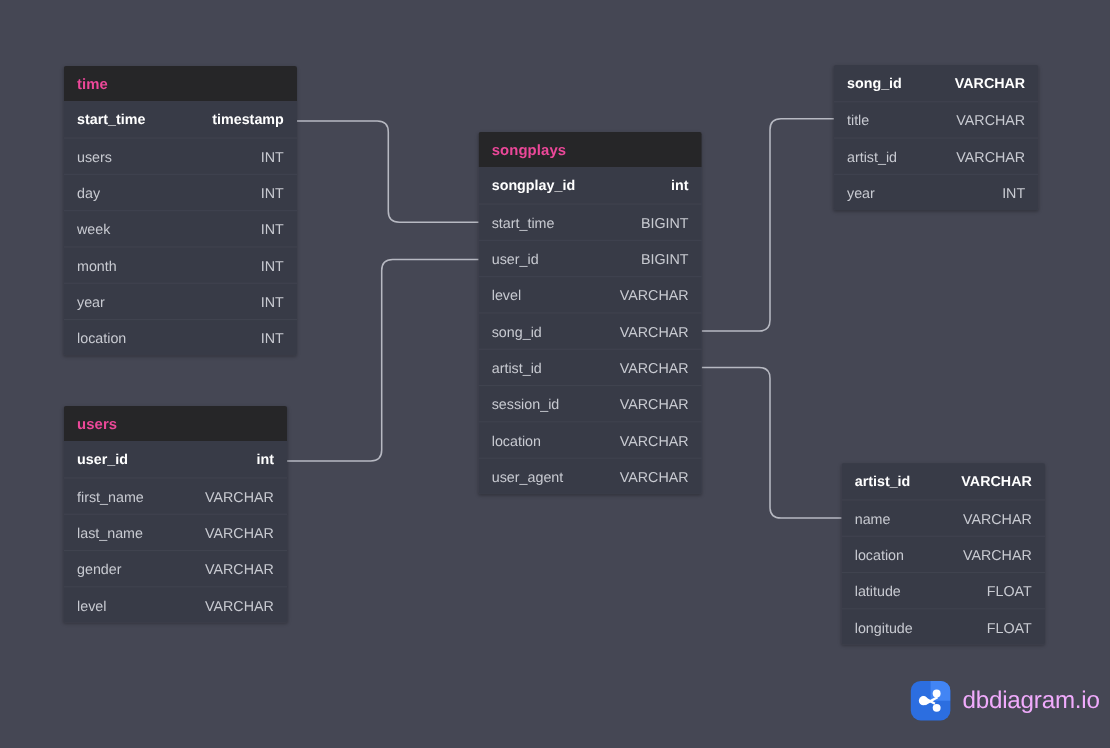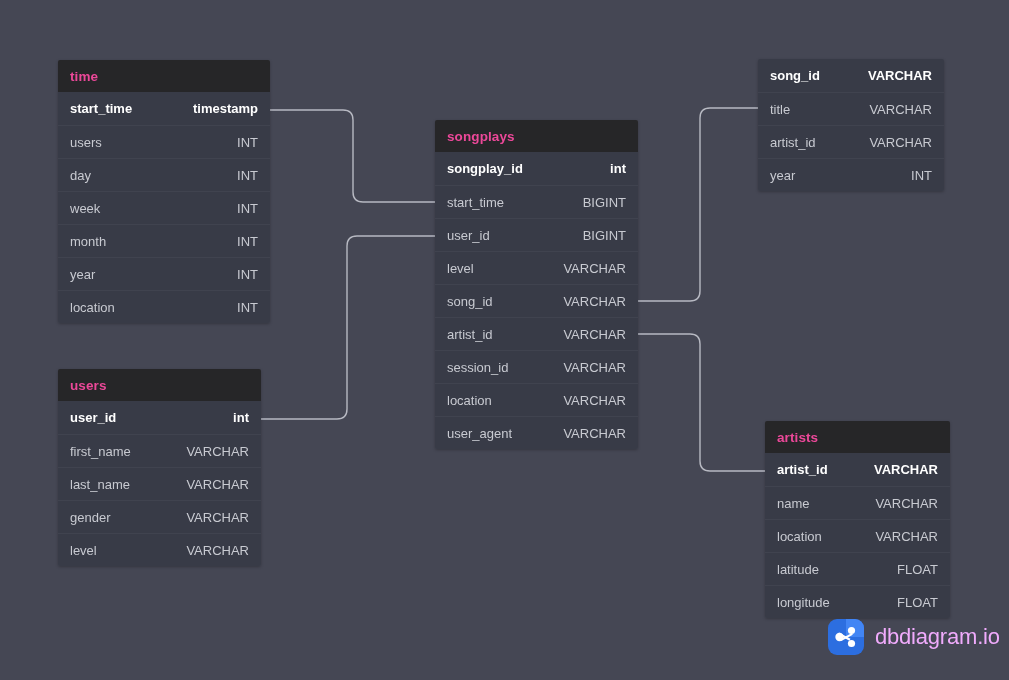--- a/index.html
+++ b/index.html
@@ -262,21 +262,20 @@
         <span class="field-type">VARCHAR</span>
       </div>
       <div class="field-row">
         <span class="field-name">year</span>
         <span class="field-type">INT</span>
       </div>
     </div>
   </div>
 
   <div class="table-card" id="card-artists">
-    <div class="table-header">artists</div>
     <div class="table-body">
       <div class="field-row pk">
         <span class="field-name">artist_id</span>
         <span class="field-type">VARCHAR</span>
       </div>
       <div class="field-row">
         <span class="field-name">name</span>
         <span class="field-type">VARCHAR</span>
       </div>
       <div class="field-row">

